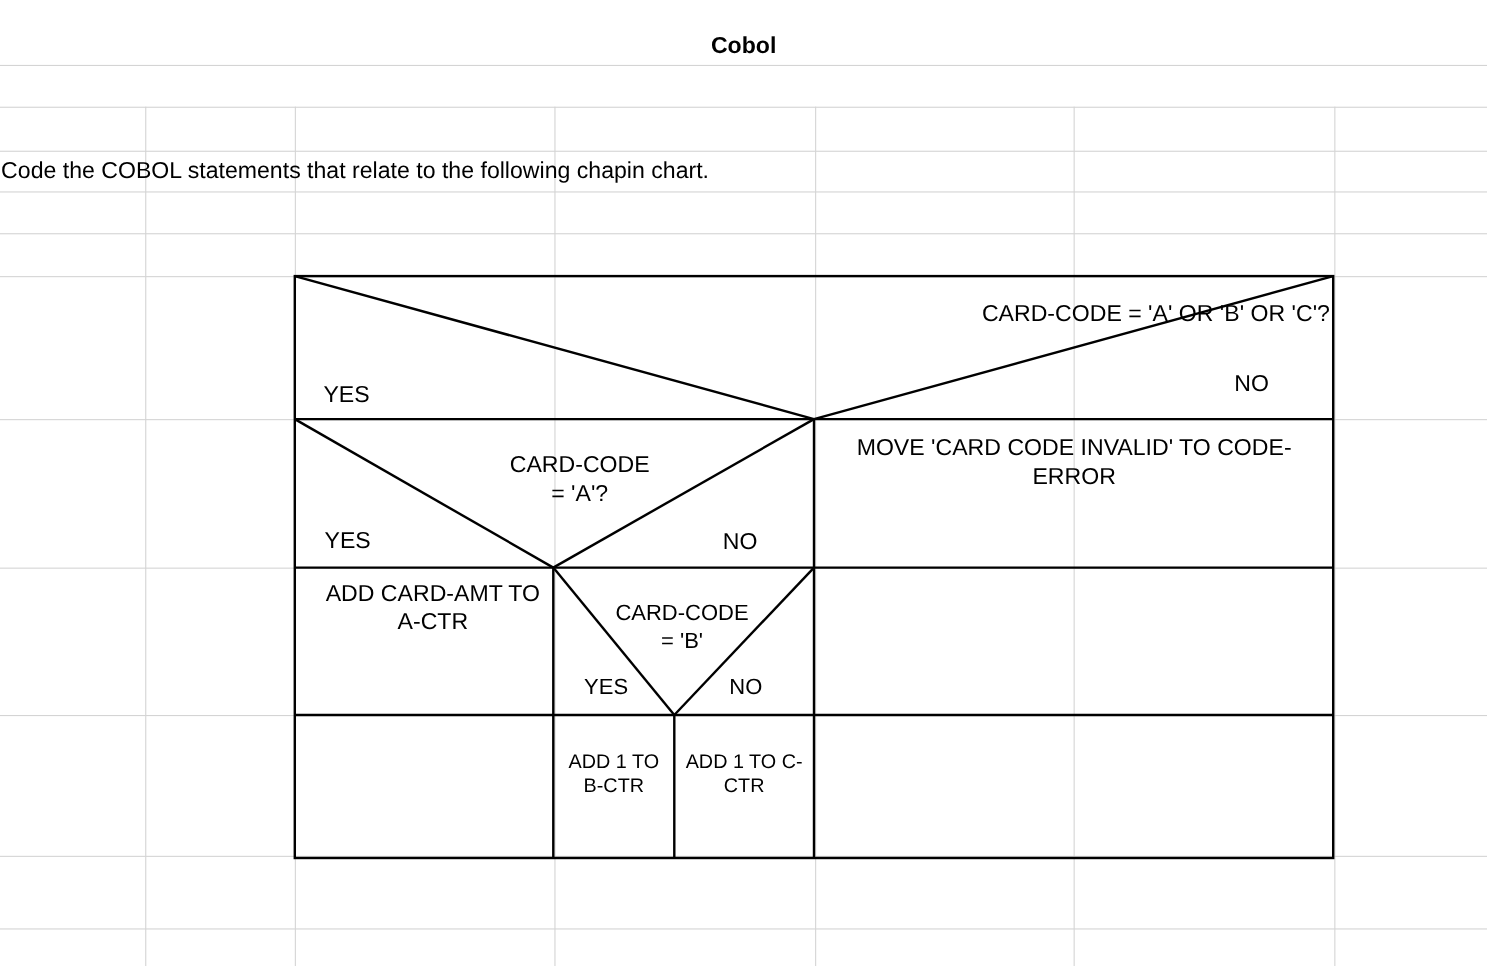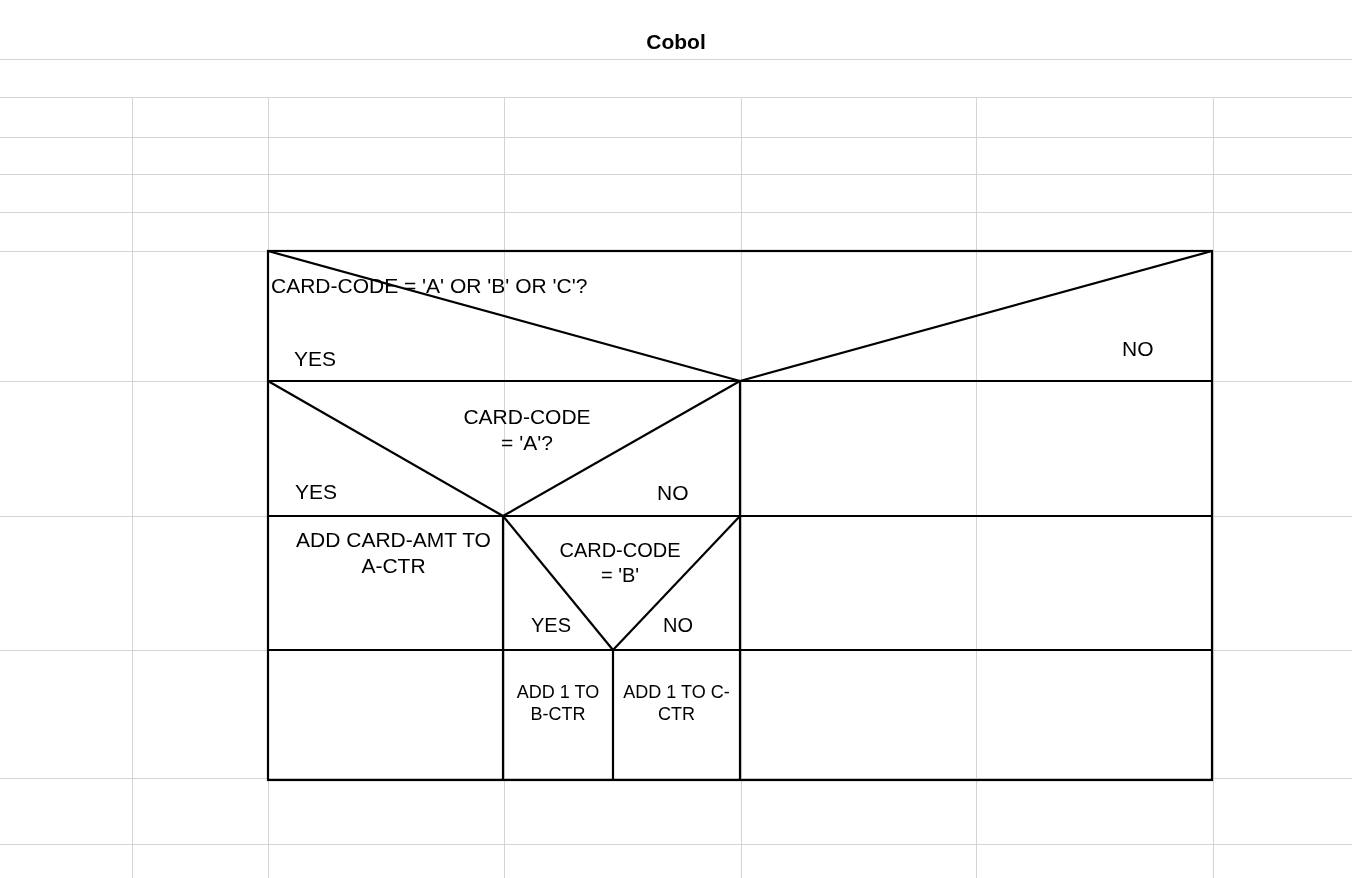--- a/index.html
+++ b/index.html
@@ -75,21 +75,21 @@
     left: 0;
     top: 0;
     width: 946px;
     height: 531px;
     overflow: visible;
   }
   .chart-cell {
     position: absolute;
     display: flex;
     align-items: center;
-    justify-content: flex-start;
+    justify-content: flex-end;
     text-align: center;
     line-height: 1.24;
     box-sizing: border-box;
     pointer-events: auto;
   }
   .cell-text {
     display: block;
     padding: 0 4px;
   }
   .fs-big   { font-size: 21px; }
@@ -127,20 +127,21 @@
     <div class="gridline-v" style="left:268px; top:73px;  height:805px"></div>
     <div class="gridline-v" style="left:504px; top:73px;  height:805px"></div>
     <div class="gridline-v" style="left:741px; top:73px;  height:805px"></div>
     <div class="gridline-v" style="left:976px; top:73px;  height:805px"></div>
     <div class="gridline-v" style="left:1213px;top:73px;  height:805px"></div>
   </div>
 
   <div class="title-row" id="doc-title">Cobol</div>
 
 
+  <div id="instruction">Code the COBOL statements that relate to the following chapin chart.</div>
 
   <div id="chapin-chart">
 
     <svg viewBox="0 0 946 531" preserveAspectRatio="none">
       <g stroke="#000000" stroke-width="2.2" fill="none" shape-rendering="geometricPrecision">
 
         <rect x="1" y="1" width="944" height="529"></rect>
 
         <line x1="1" y1="131" x2="945" y2="131"></line>
         <line x1="1" y1="266" x2="945" y2="266"></line>
@@ -172,20 +173,23 @@
     <span class="branch-label" style="left:27px; top:98px;">YES</span>
     <span class="branch-label" style="left:855px; top:88px;">NO</span>
 
     <div class="chart-cell fs-big" style="left:145px; top:154px; width:230px; height:58px; flex-direction:column;">
       <span class="cell-text">CARD-CODE</span>
       <span class="cell-text">= 'A'?</span>
     </div>
     <span class="branch-label" style="left:28px; top:231px;">YES</span>
     <span class="branch-label" style="left:390px; top:232px;">NO</span>
 
+    <div class="chart-cell fs-big" style="left:475px; top:136px; width:469px; height:70px;">
+      <span class="cell-text">MOVE 'CARD CODE INVALID' TO CODE-ERROR</span>
+    </div>
 
     <div class="chart-cell fs-big" style="left:2px; top:272px; width:232px; height:62px;padding-left:17px;">
       <span class="cell-text">ADD CARD-AMT TO A-CTR</span>
     </div>
 
     <div class="chart-cell fs-mid" style="left:258px; top:288px; width:190px; height:58px; flex-direction:column;">
       <span class="cell-text">CARD-CODE</span>
       <span class="cell-text">= 'B'</span>
     </div>
     <span class="branch-label small" style="left:264px; top:365px;">YES</span>

